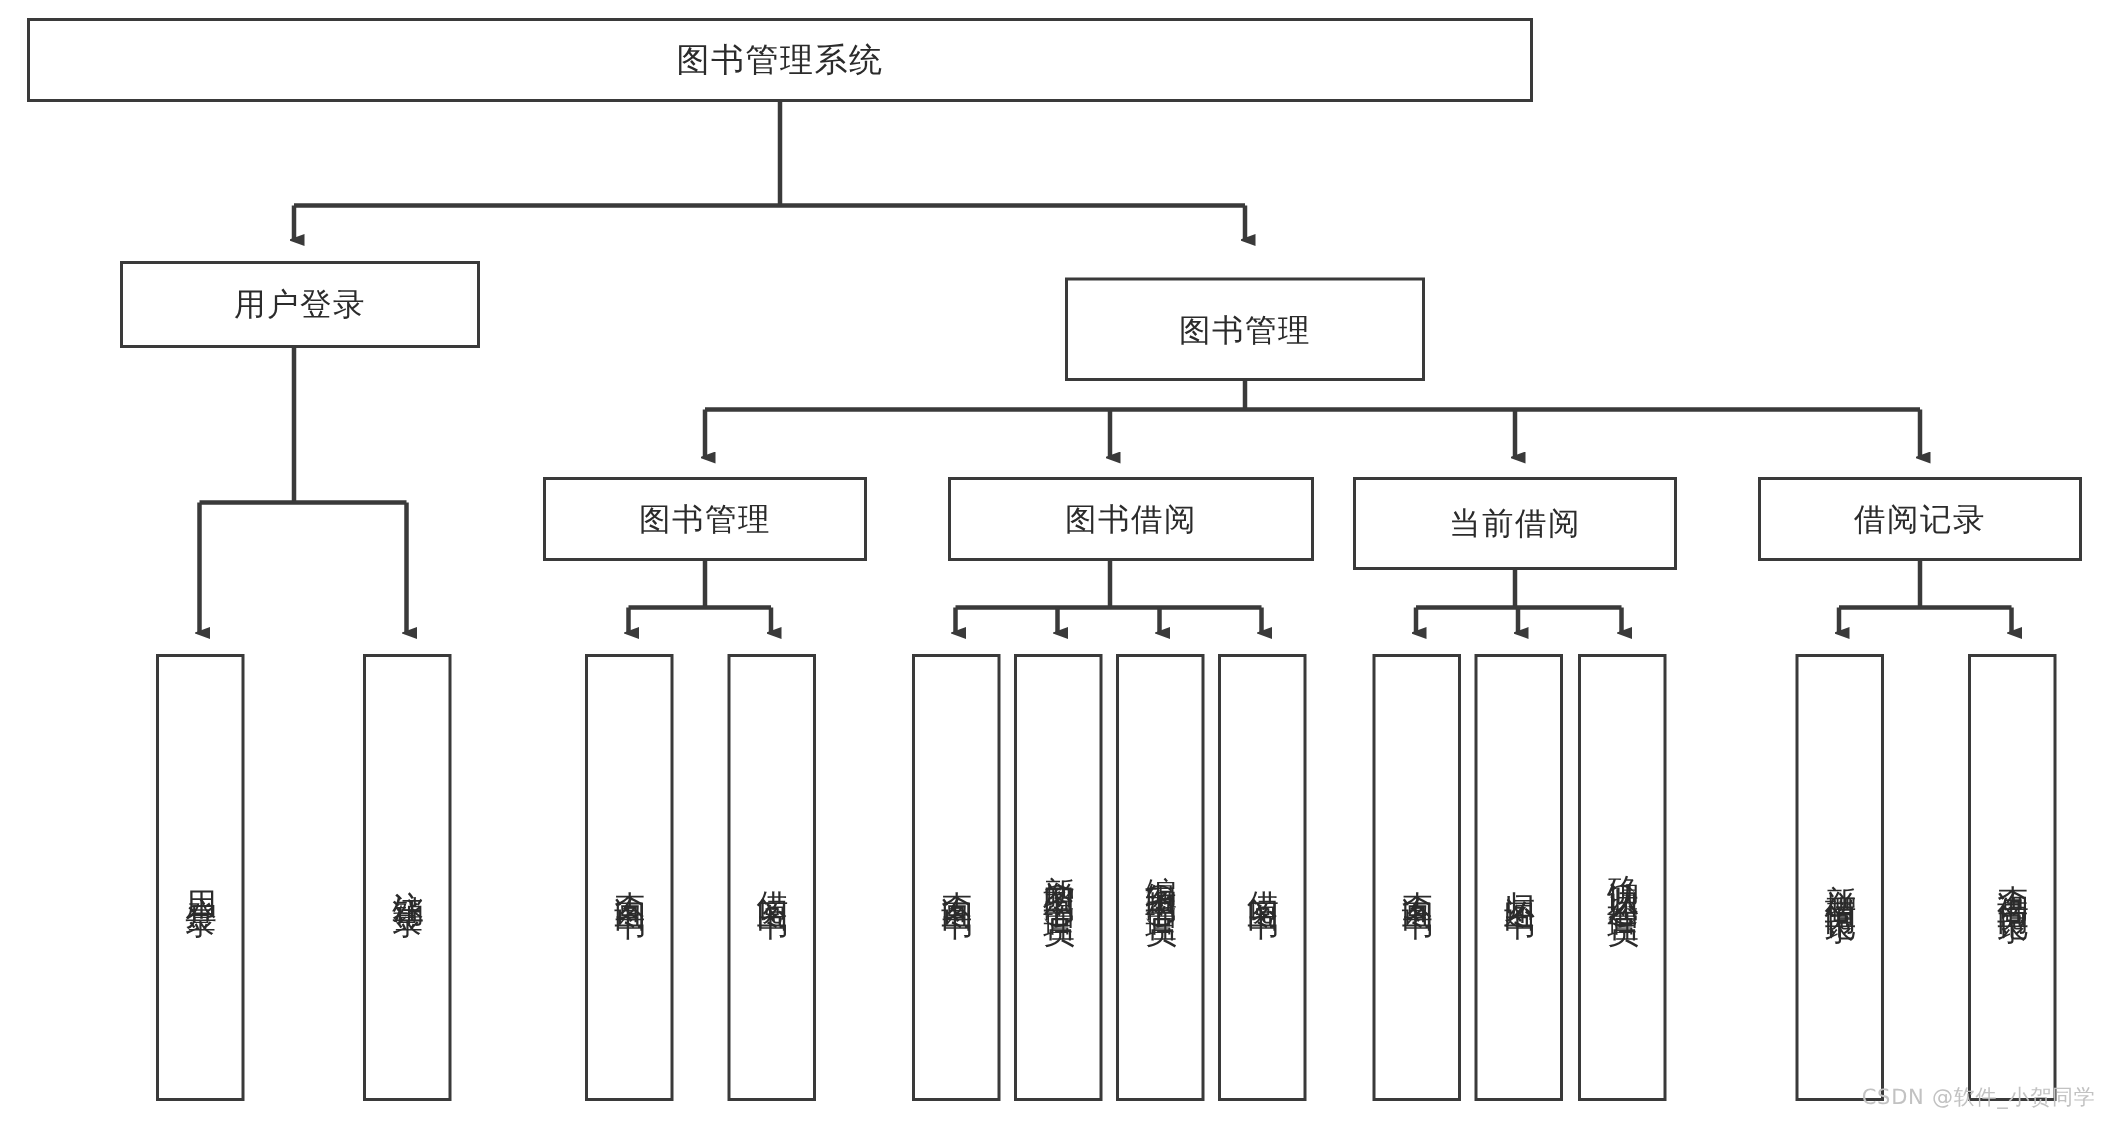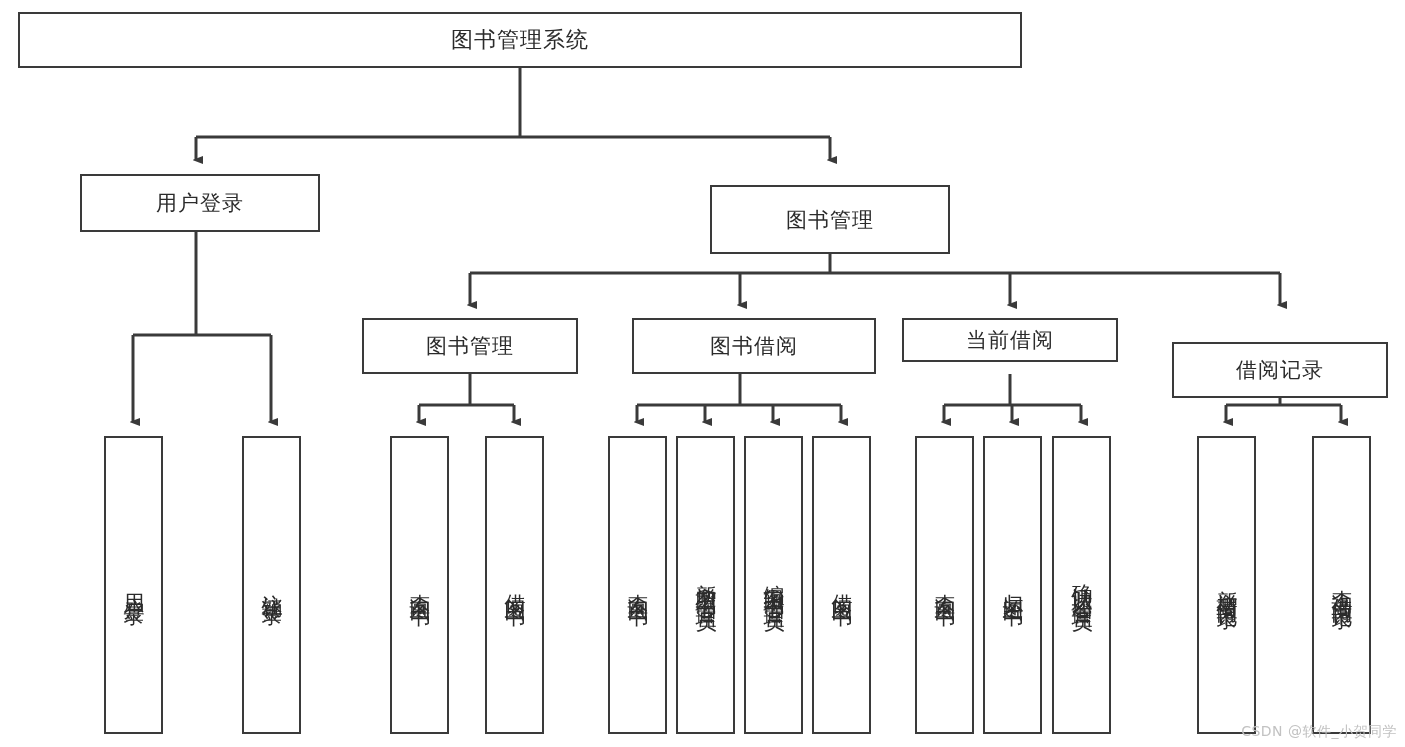--- a/index.html
+++ b/index.html
@@ -130,24 +130,24 @@
   <div class="node horiz" style="left:710px; top:185px; width:240px; height:69px;">
     <span>图书管理</span>
   </div>
 
   <div class="node horiz" style="left:362px; top:318px; width:216px; height:56px;">
     <span>图书管理</span>
   </div>
   <div class="node horiz" style="left:632px; top:318px; width:244px; height:56px;">
     <span>图书借阅</span>
   </div>
-  <div class="node horiz" style="left:902px; top:318px; width:216px; height:44px;text-align:right;">
+  <div class="node horiz" style="left:902px; top:318px; width:216px; height:62px;text-align:right;">
     <span>当前借阅</span>
   </div>
-  <div class="node horiz" style="left:1172px; top:318px; width:216px; height:56px;margin-top:24px;">
+  <div class="node horiz" style="left:1172px; top:318px; width:216px; height:56px;">
     <span>借阅记录</span>
   </div>
 
   <div class="node vert" style="left:104px; top:436px; width:59px; height:298px;">
     <span class="vlabel">用户登录</span>
   </div>
   <div class="node vert" style="left:242px; top:436px; width:59px; height:298px;">
     <span class="vlabel">注销登录</span>
   </div>
 

